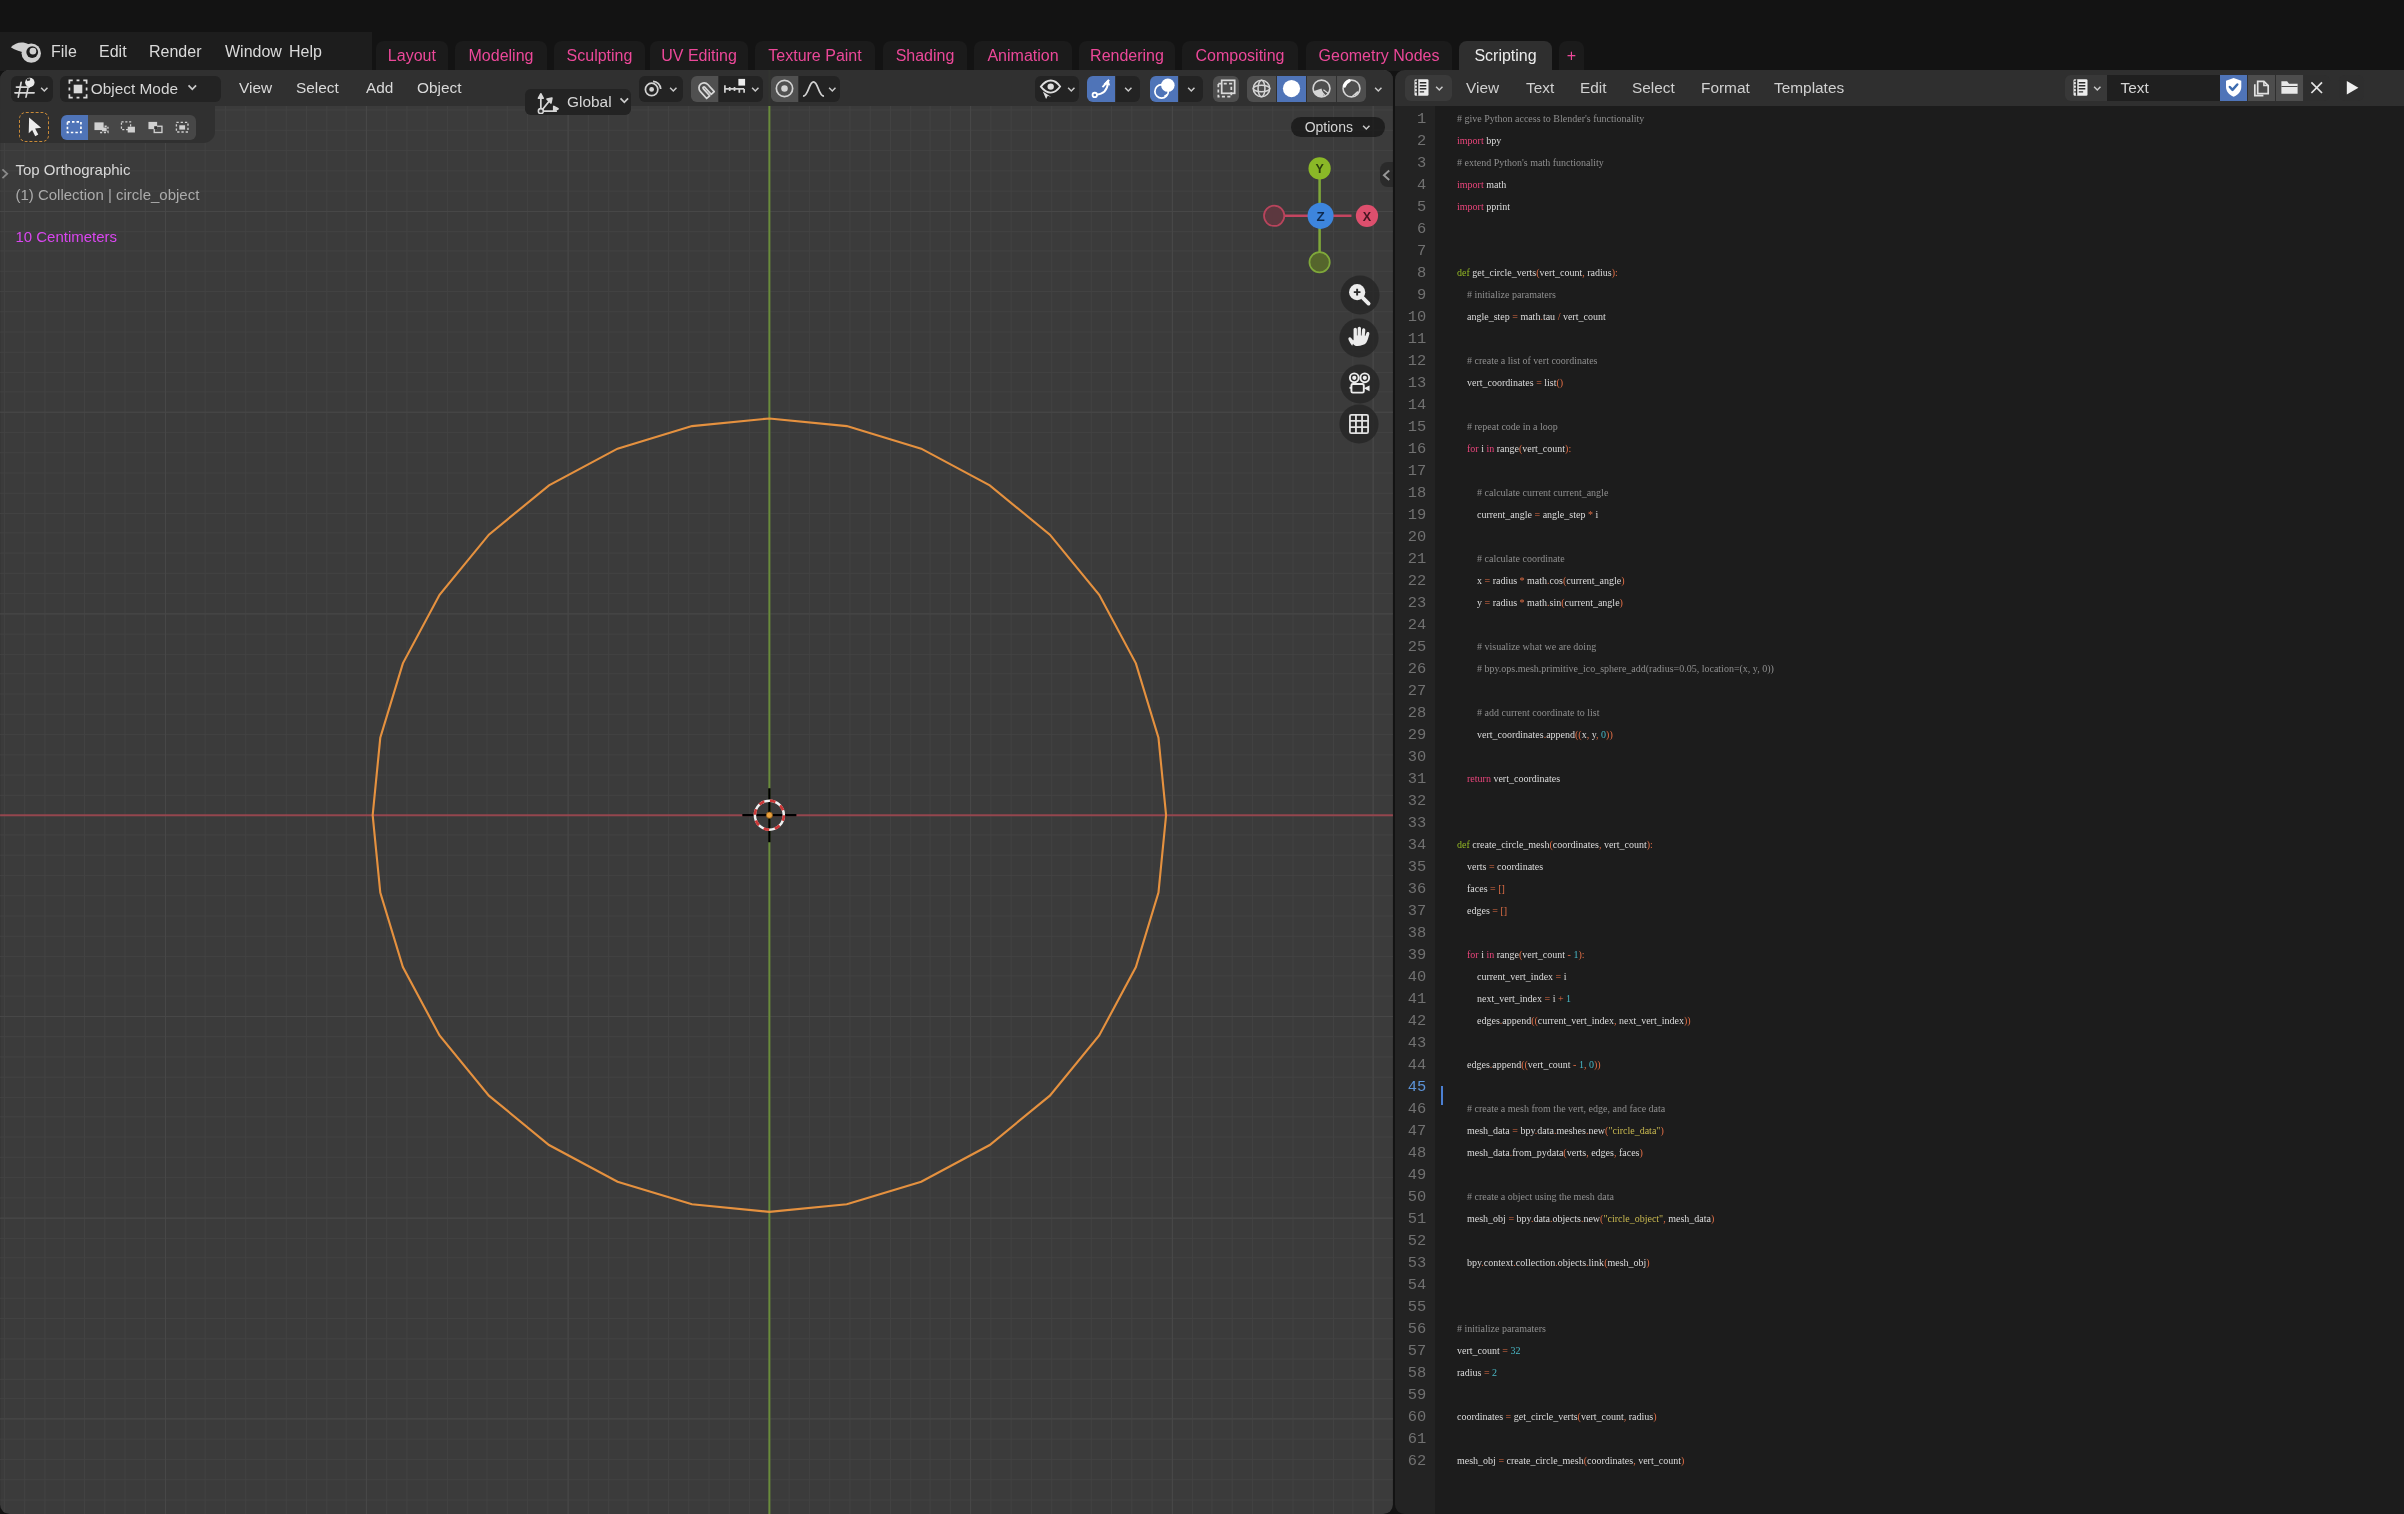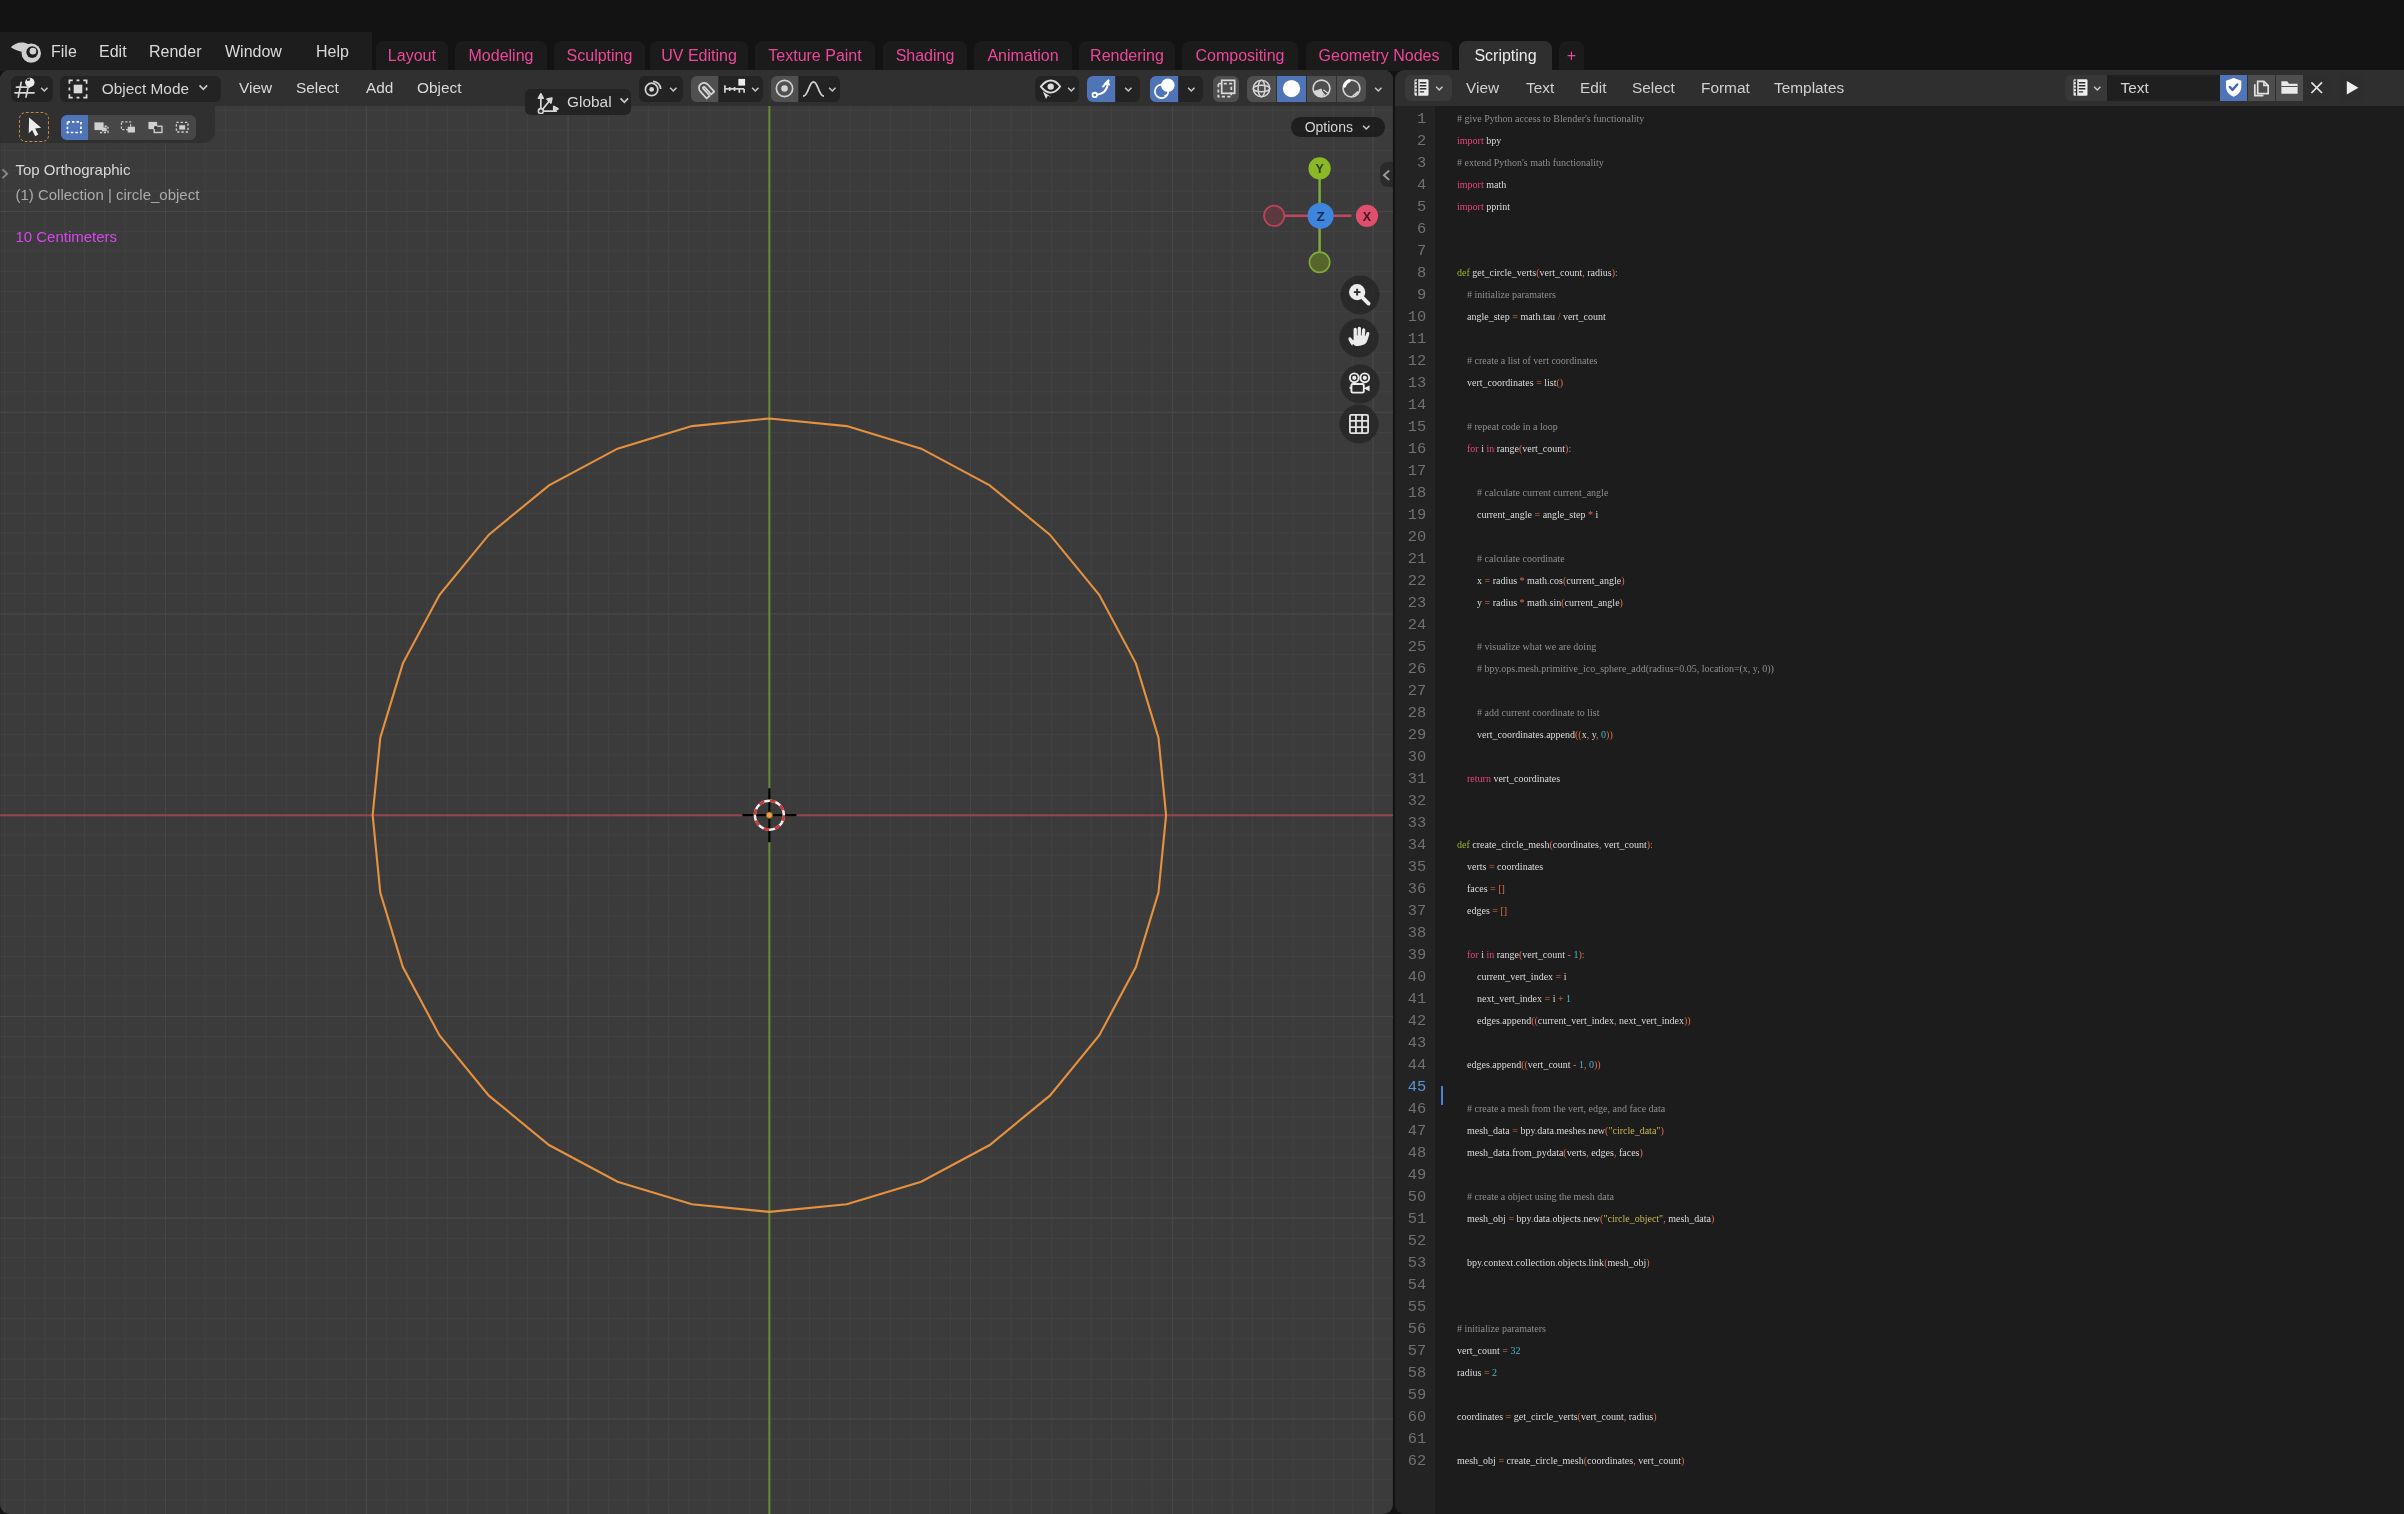--- a/index.html
+++ b/index.html
@@ -32,21 +32,21 @@
 <span class="abs" style="left:9.7px;top:6.8px"><svg width="34" height="26" viewBox="0 0 28 22">
 <path d="M0.3 7.0 C4.5 2.6 10.5 1.8 15.5 4.6 L19.5 7.2 L14.5 12.4 L6.5 9.9 C4.3 9.2 2.1 8.2 0.3 7.0 Z" fill="#cfcfcf"></path>
 <circle cx="17.6" cy="12.0" r="8.2" fill="#cfcfcf"></circle>
 <circle cx="18.4" cy="11.1" r="5.0" fill="#1d1d1d"></circle>
 <circle cx="19.0" cy="10.3" r="2.8" fill="#cfcfcf"></circle>
         </svg></span>
 <span class="menu" style="left:51px">File</span>
       <span class="menu" style="left:99px">Edit</span>
       <span class="menu" style="left:149px">Render</span>
       <span class="menu" style="left:225px">Window</span>
-      <span class="menu" style="left:316px">Help</span>
+      <span class="menu" style="left:289px">Help</span>
 <div id="tabstrip">
         <div class="tab" style="left:3.9px;width:72px">Layout</div>
         <div class="tab" style="left:83px;width:92px">Modeling</div>
         <div class="tab" style="left:182px;width:91px">Sculpting</div>
         <div class="tab" style="left:278px;width:98px">UV Editing</div>
         <div class="tab" style="left:383px;width:120px">Texture Paint</div>
         <div class="tab" style="left:511px;width:84px">Shading</div>
         <div class="tab" style="left:602px;width:98px">Animation</div>
         <div class="tab" style="left:707px;width:96px">Rendering</div>
         <div class="tab" style="left:810px;width:116px">Compositing</div>
@@ -87,21 +87,21 @@
           </svg>
         </span>
 <span class="vbtn" style="left:60px;top:5.8px;width:161px;height:26px;justify-content:flex-start;padding-left:6.8px">
           <svg width="22" height="22" viewBox="0 0 23 23">
             <g stroke="#d9d9d9" stroke-width="1.8" fill="none">
               <path d="M3 7V3h4M16 3h4v4M20 16v4h-4M7 20H3v-16" stroke-dasharray="0" opacity="0"></path>
               <path d="M2.5 6V2.5H6M17 2.5h3.5V6M20.5 17v3.5H17M6 20.5H2.5V17M10 2.5h3M10 20.5h3M2.5 10v3M20.5 10v3"></path>
             </g>
             <rect x="7" y="7" width="9" height="9" fill="#d9d9d9"></rect>
           </svg>
-          <span style="font-size:15.4px;margin-left:13px">Object Mode</span>
+          <span style="font-size:15.4px;margin-left:2px">Object Mode</span>
           <span style="margin-left:7.7px"><svg width="12.6" height="12.6" viewBox="0 0 13 13">
               <path d="M2.6 4.5l3.9 4 3.9-4" stroke="#c9c9c9" stroke-width="1.8" fill="none"></path>
             </svg></span>
         </span>
 <span class="vmenu" style="left:239px">View</span>
 <span class="vmenu" style="left:296px">Select</span>
 <span class="vmenu" style="left:366px">Add</span>
 <span class="vmenu" style="left:417px">Object</span>
 <span class="vbtn" style="left:525px;top:19px;width:106px;height:26px;justify-content:flex-end;padding-left:4.8px">
           <svg width="25" height="23" viewBox="0 0 26 24">

